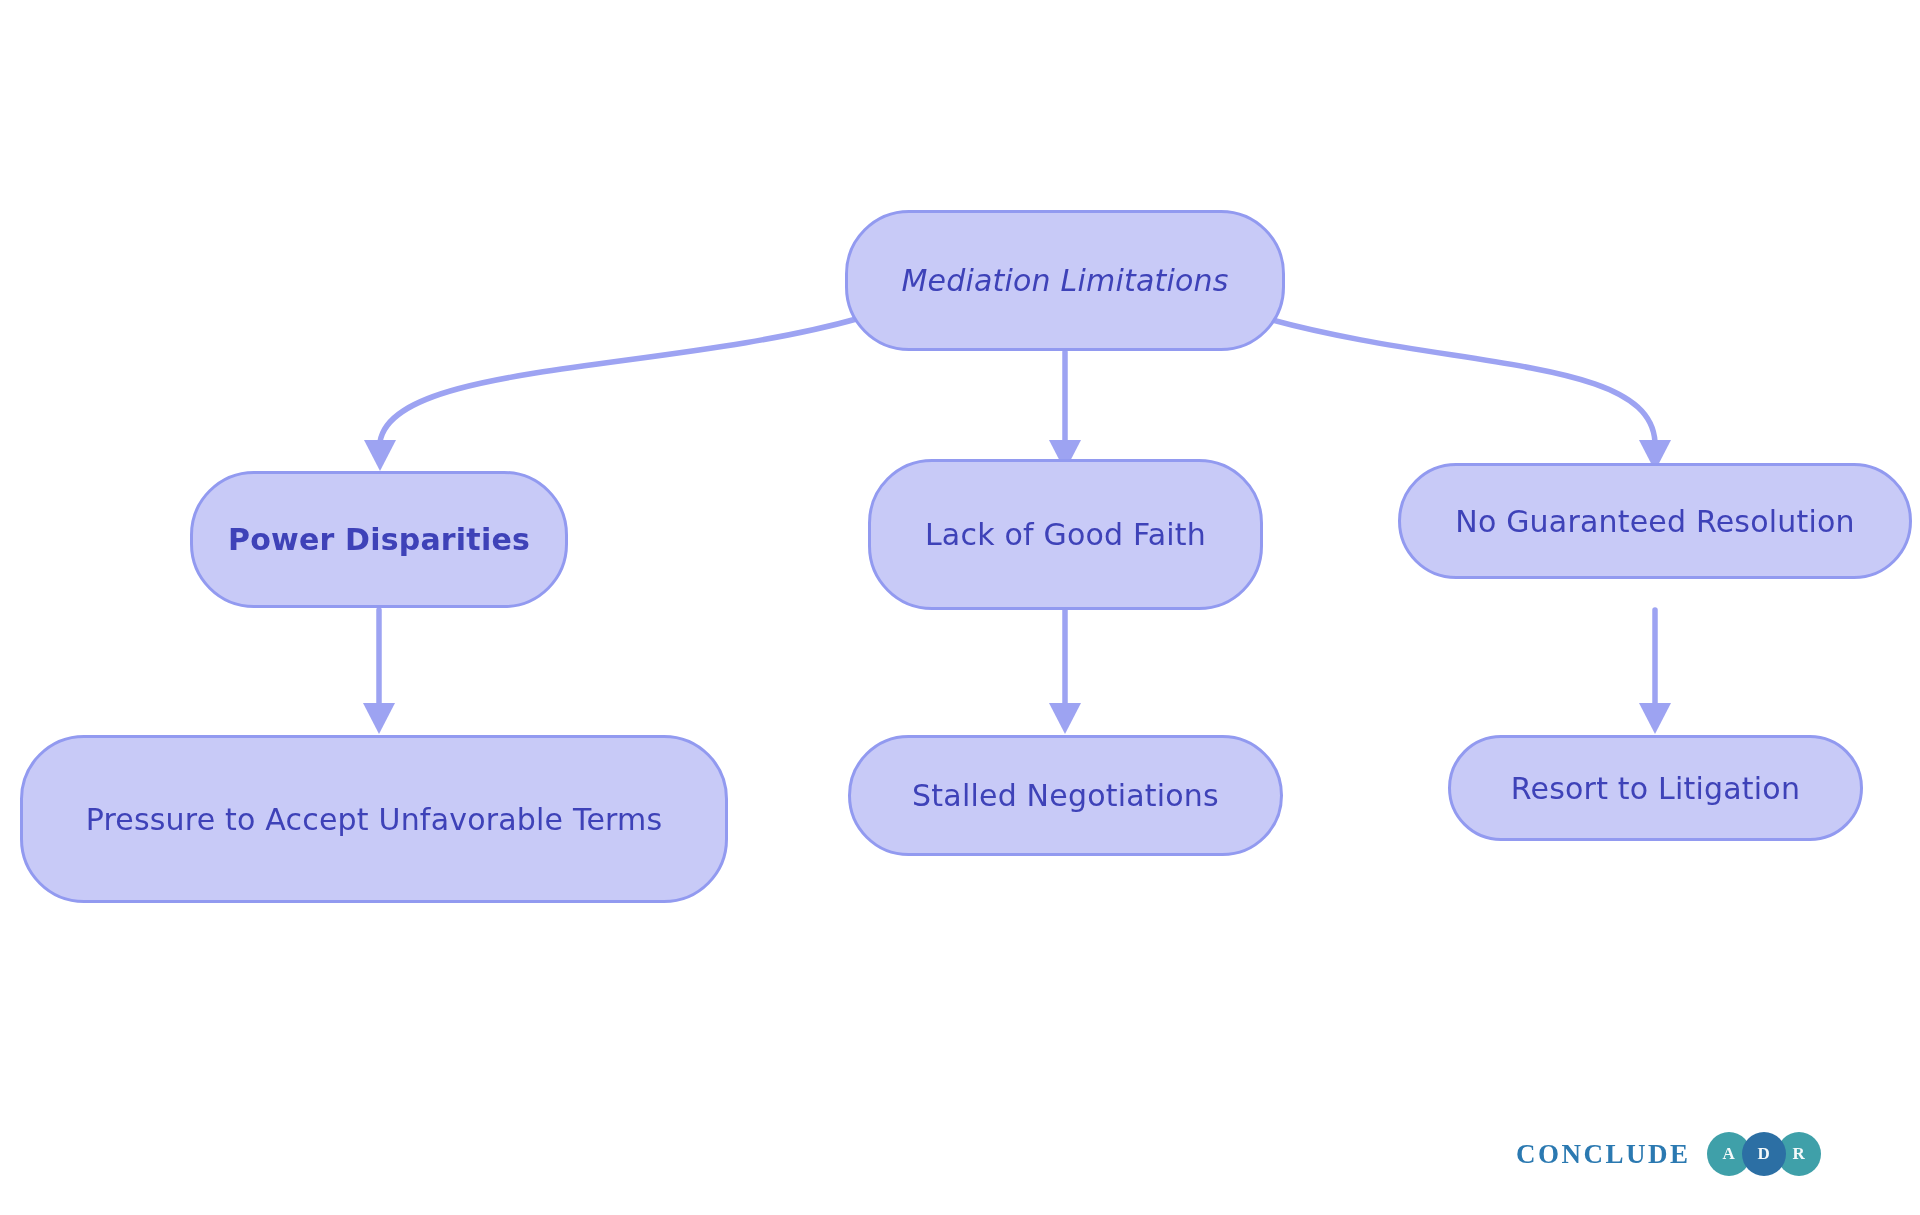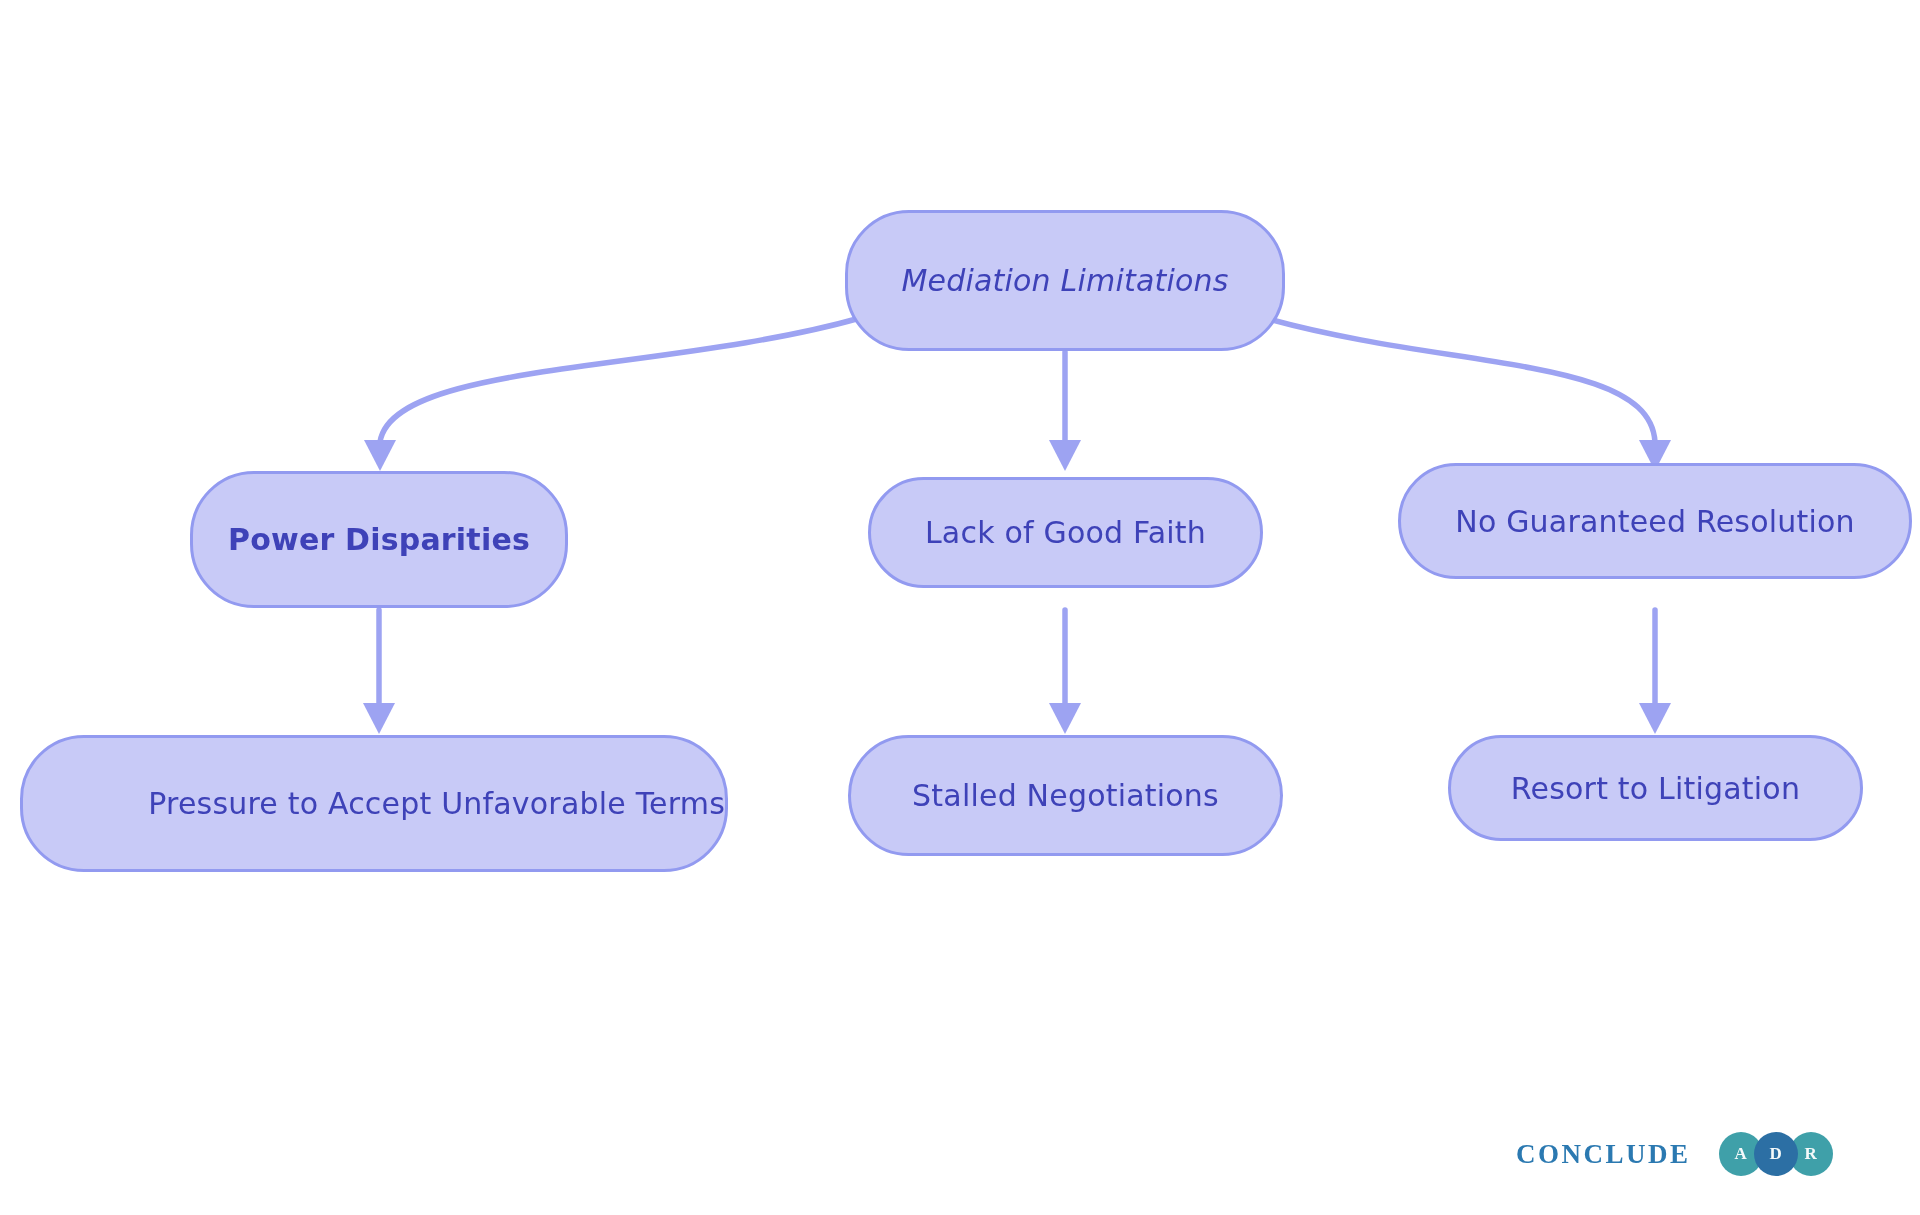--- a/index.html
+++ b/index.html
@@ -33,34 +33,33 @@
     align-items: center;
     justify-content: center;
     text-align: center;
     color: #3e42b8;
     font-size: 30px;
     letter-spacing: 0.2px;
     white-space: nowrap;
   }
   #node-top        { left: 845px;  top: 210px; width: 440px; height: 141px; font-style: italic; }
   #node-mid-left   { left: 190px;  top: 471px; width: 378px; height: 137px; font-weight: bold; }
-  #node-mid-center { left: 868px;  top: 477px; width: 395px; height: 111px; }
+  #node-mid-center { left: 868px;  top: 459px; width: 395px; height: 151px; }
   #node-mid-right  { left: 1398px; top: 444px; width: 514px; height: 116px; margin-top: 19px; }
-  #node-bot-left   { left: 20px;   top: 735px; width: 708px; height: 137px; justify-content: flex-end; }
+  #node-bot-left   { left: 20px;   top: 735px; width: 708px; height: 168px; }
   #node-bot-center { left: 848px;  top: 735px; width: 435px; height: 121px; }
   #node-bot-right  { left: 1448px; top: 735px; width: 415px; height: 106px; }
 
   .logo {
     position: absolute;
     left: 1516px;
     top: 1128px;
     height: 52px;
     display: flex;
     align-items: center;
-    gap: 12px;
   }
   .logo-wordmark {
     font-family: "Liberation Serif", serif;
     font-weight: bold;
     font-size: 27px;
     letter-spacing: 2.5px;
     color: #2b79b1;
     margin-right: 16px;
   }
   .logo-badges {

